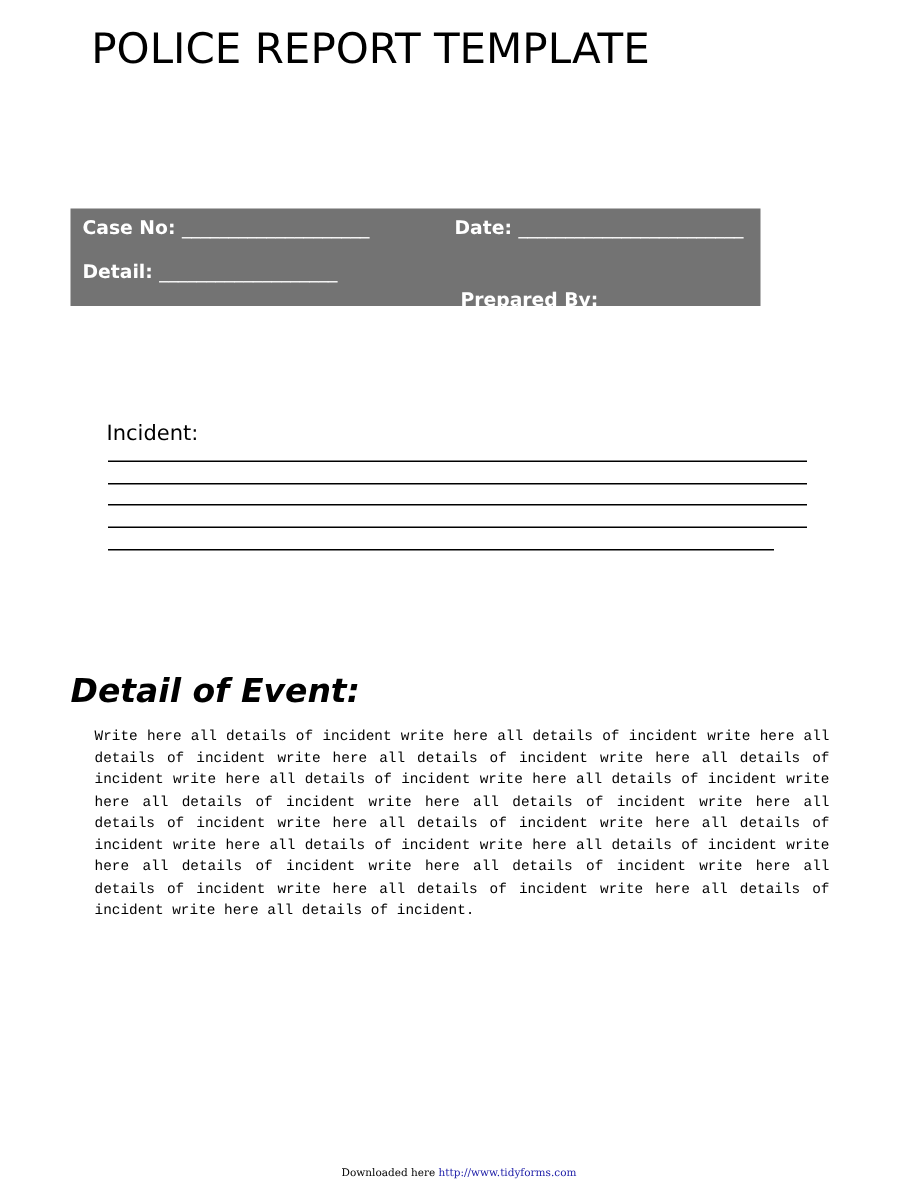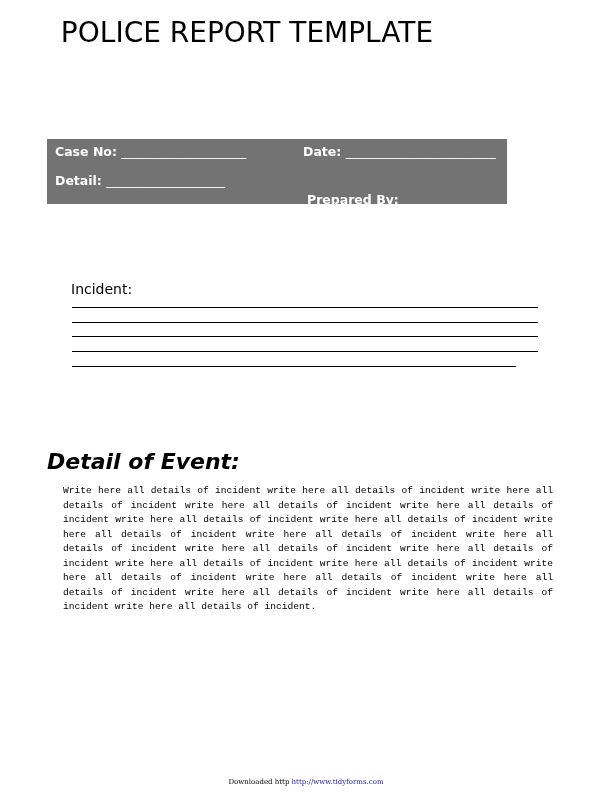--- a/index.html
+++ b/index.html
@@ -42,14 +42,14 @@
 <div class="line" style="top:307px; width:466px;"></div>
 <div class="line" style="top:322px; width:466px;"></div>
 <div class="line" style="top:336px; width:466px;"></div>
 <div class="line" style="top:351px; width:466px;"></div>
 <div class="line" style="top:366px; width:444px;"></div>
 
 <div class="detail-heading">Detail of Event:</div>
 <div class="detail-body">Write here all details of incident write here all details of incident write here all details of incident write here all details of incident write here all details of incident write here all details of incident write here all details of incident write here all details of incident write here all details of incident write here all details of incident write here all details of incident write here all details of incident write here all details of incident write here all details of incident write here all details of incident write here all details of incident write here all details of incident write here all details of incident write here all details of incident write here all details of incident.</div>
 
 <div class="footer">
-  <span>Downloaded http </span><span class="link">http://www.tidyforms.com</span>
+  <span>Downloaded here </span><span class="link">http://www.tidyforms.com</span>
 </div>
 
 </body></html>

